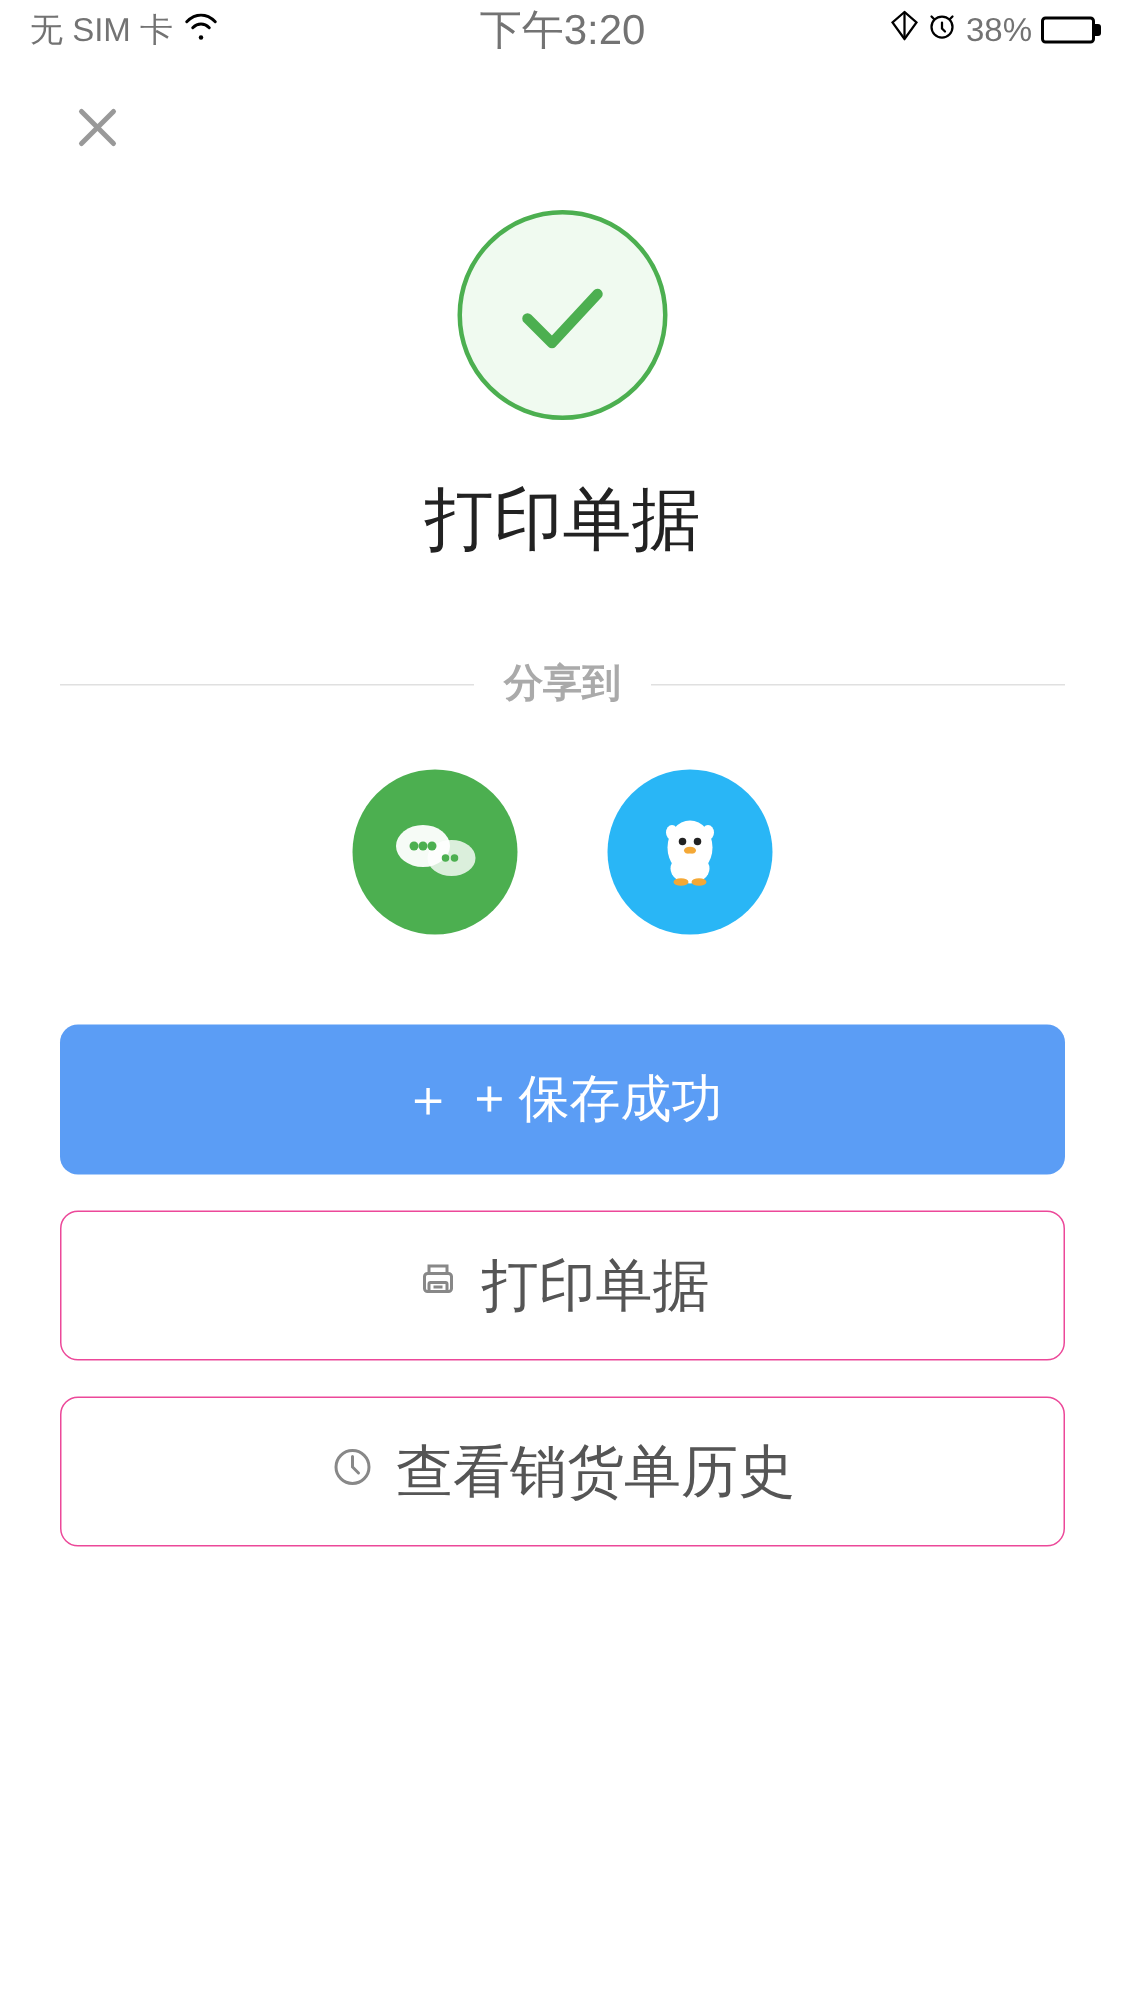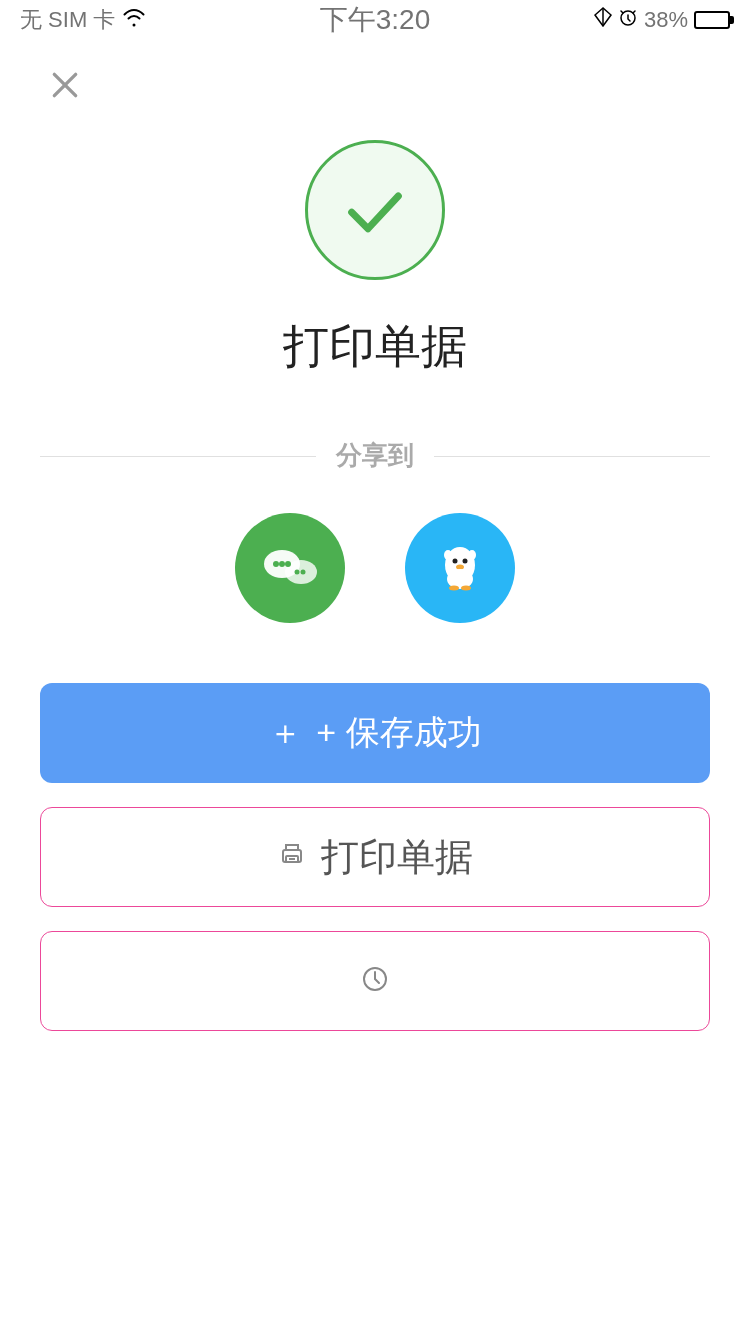--- a/index.html
+++ b/index.html
@@ -336,16 +336,17 @@
       </span>
       <span>打印单据</span>
     </button>
     <button class="btn-secondary">
       <span>
         <svg width="30" height="30" viewBox="0 0 30 30" fill="none" stroke="#888" stroke-width="2">
           <circle cx="15" cy="15" r="11"></circle>
           <path d="M15 8v7l4 4" stroke-linecap="round"></path>
         </svg>
       </span>
+      <span>查看销货单历史</span>
     </button>
   </div>
 
 </div>
 
 </body></html>

